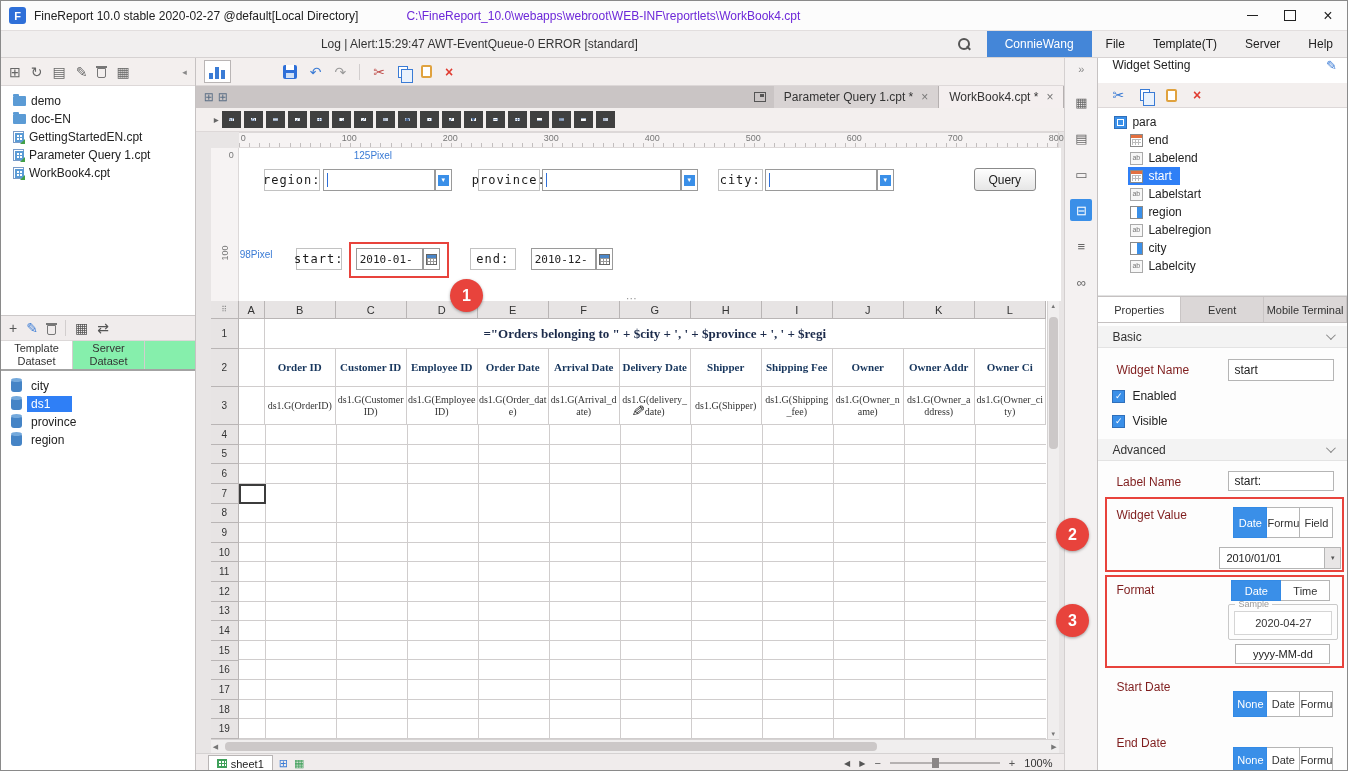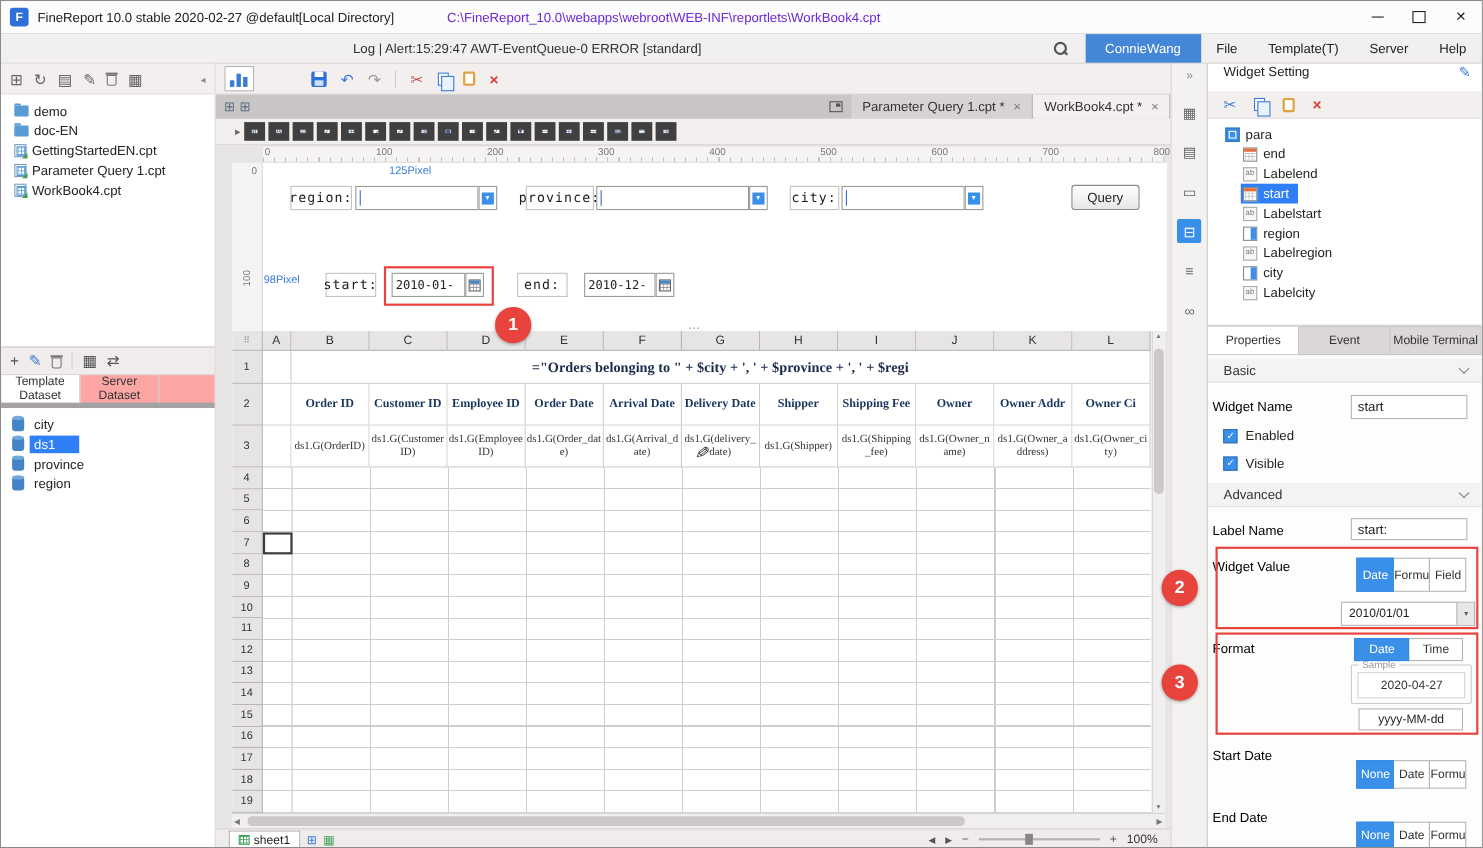--- a/index.html
+++ b/index.html
@@ -40,21 +40,21 @@
 .i-cpt{width:11px;height:12px;background:#fff;border:1px solid #7a9cc9;position:relative;flex:none;display:none}
 .i-cpt::before{content:"";position:absolute;left:1px;top:1px;width:7px;height:7px;background-image:linear-gradient(#5b9bd5 1px,transparent 1px),linear-gradient(90deg,#5b9bd5 1px,transparent 1px);background-size:3px 3px;border:1px solid #5b9bd5}
 .i-cpt::after{content:"";position:absolute;right:-2px;bottom:-2px;border-left:5px solid transparent;border-bottom:5px solid #43a047}
 .tree-row .i-cpt{display:block}
 .tree-row .i-folder{display:none}
 .tree-row.is-folder .i-folder{display:block}
 .lp-ds-toolbar{height:26px;background:#f0ecec;border-top:1px solid #ccc8c8;border-bottom:1px solid #dcd8d8;display:flex;align-items:center;gap:9px;padding:0 8px;color:#555}
 .lp-ds-toolbar .sep,.c-toolbar .sep{width:1px;height:16px;background:#d2cece}
 .i-trash{width:9px;height:10px;border:1px solid #777;border-radius:0 0 2px 2px;position:relative;margin-top:3px}
 .i-trash::before{content:"";position:absolute;top:-3px;left:-2px;right:-2px;height:2px;background:#777}
-.lp-ds-tabs{height:30px;display:flex;background:#fca5a5;border-bottom:5px solid #a3a3a3}
+.lp-ds-tabs{height:30px;display:flex;background:#86efac;border-bottom:2px solid #a3a3a3}
 .ds-tab{width:72px;font-size:11px;line-height:13px;text-align:center;display:flex;align-items:center;justify-content:center;color:#333;border-right:1px solid #d2cece}
 .ds-tab.on{background:#fff}
 .lp-ds-list{flex:1;background:#fff;padding-top:6px}
 .ds-row{display:flex;align-items:center;height:18px;padding-left:10px;gap:5px}
 .i-db{width:11px;height:12px;background:#4584c6;border-radius:2px 2px 3px 3px;position:relative;flex:none}
 .i-db::before{content:"";position:absolute;top:-2px;left:0;right:0;height:4px;border-radius:50%;background:#74a9dc}
 .ds-row .lbl{padding:1px 4px}
 .ds-row.sel .lbl{background:#2f7ff6;color:#fff;padding-right:22px}
 
 
@@ -165,21 +165,21 @@
 .ic-label{border:1px solid #aaa;background:#f7f7f7}
 .ic-label::before{content:"ab";font-size:7px;color:#777;position:absolute;left:1px;top:1px}
 .ic-combo{border:1px solid #8a8a8a;background:#fff}
 .ic-combo::after{content:"";position:absolute;right:0;top:0;bottom:0;width:5px;background:#3a8fe8}
 .rp-tabs{position:absolute;top:238px;left:0;width:100%;height:27px;display:flex;background:#dbd7d7;border-top:1px solid #c5c1c1;border-bottom:1px solid #c5c1c1}
 .rp-tab{flex:1;display:flex;align-items:center;justify-content:center;text-align:center;font-size:11px;line-height:12px;color:#333;border-right:1px solid #c9c5c5;padding:0 2px}
 .rp-tab.on{background:#fff}
 .rp-body{position:absolute;top:265px;left:0;right:0;bottom:0;background:#fdfdfd}
 .rp-sect{position:absolute;left:0;width:100%;height:22px;background:#f3f3f3;border-bottom:1px solid #e3e3e3;display:flex;align-items:center;padding:0 14px;color:#333}
 .chev{margin-left:auto;width:7px;height:7px;border-right:1px solid #888;border-bottom:1px solid #888;transform:rotate(45deg) translateY(-2px)}
-.rp-lbl{position:absolute;left:4px;color:#000000}
+.rp-lbl{position:absolute;left:18px;color:#7f1d1d}
 .rp-input{position:absolute;border:1px solid #b5b5b5;background:#fff;display:flex;align-items:center;padding:0 5px;font-size:12px;color:#222}
 .cbx-row{position:absolute;left:14px;display:flex;align-items:center;gap:7px}
 .cbx{width:13px;height:13px;background:#3a8fe8;border:1px solid #2f6fba;color:#fff;font-size:9px;display:flex;align-items:center;justify-content:center}
 .segs{position:absolute;display:flex}
 .seg{border:1px solid #b5b5b5;background:#fff;font-size:11px;display:flex;align-items:center;justify-content:center;color:#333}
 .seg + .seg{margin-left:-1px}
 .seg.on{background:#3a8fe8;border-color:#338ae6;color:#fff;z-index:1}
 .segs.wv .seg{width:34px;height:31px}
 .segs.fmt .seg{width:50px;height:21px}
 .segs.sd .seg{width:34px;height:26px}

